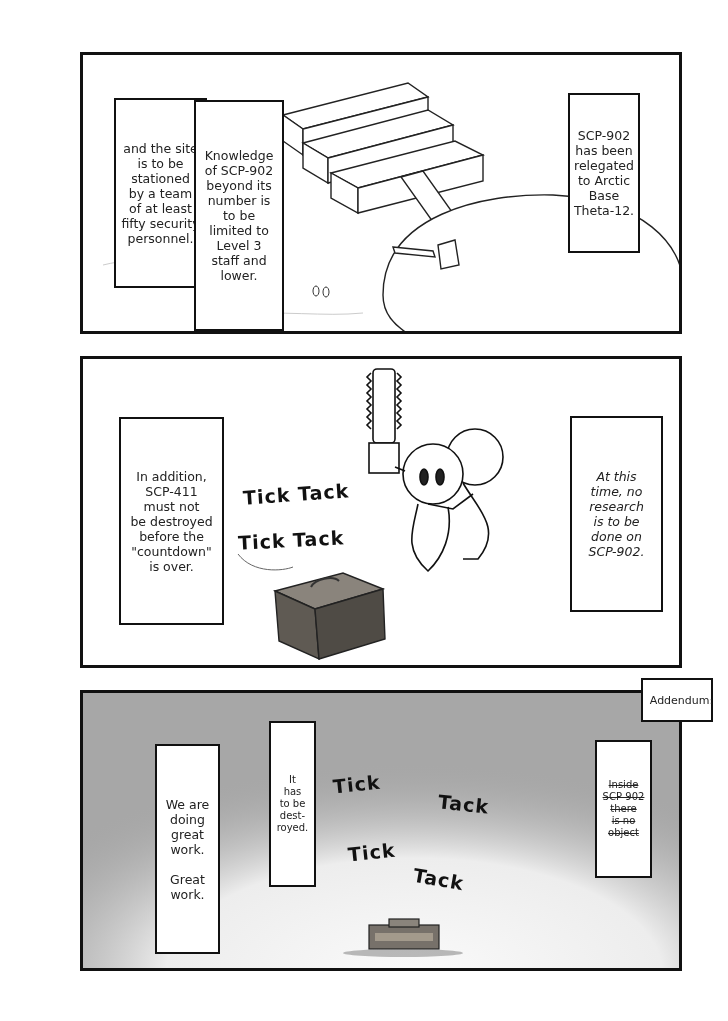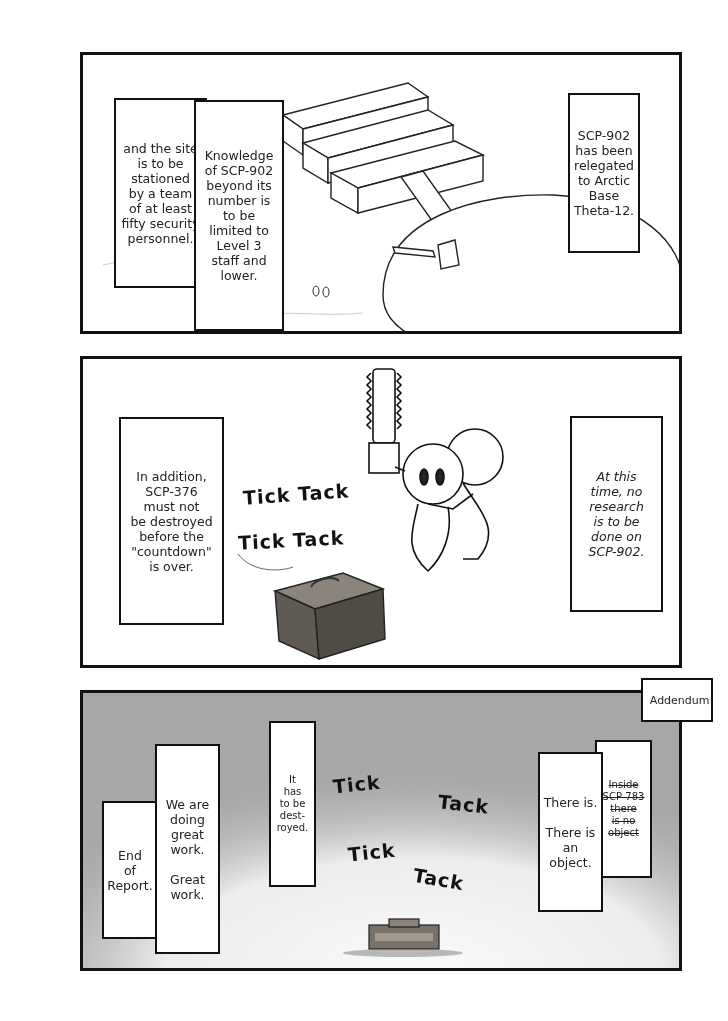--- a/index.html
+++ b/index.html
@@ -97,21 +97,21 @@
       <polygon points="192,232 260,214 300,230 232,250" fill="#8a847c"></polygon>
       <polygon points="192,232 232,250 236,300 196,282" fill="#5f5a53"></polygon>
       <polygon points="232,250 300,230 302,280 236,300" fill="#4f4b45"></polygon>
       <path d="M228,228 C232,220 250,216 256,222" fill="none" stroke="#333" stroke-width="2"></path>
     </g>
     <path d="M155,195 C170,215 200,212 210,208" fill="none" stroke="#666" stroke-width="1"></path>
   </svg>
   <div class="sfx" style="left:160px;top:124px;transform:rotate(-4deg);">Tick Tack</div>
   <div class="sfx" style="left:155px;top:170px;transform:rotate(-3deg);">Tick Tack</div>
   <div class="caption" style="left:36px;top:58px;width:105px;height:208px;">In addition,
-SCP-376
+SCP-411
 must not
 be destroyed
 before the
 "countdown"
 is over.</div>
   <div class="caption" style="left:487px;top:57px;width:93px;height:196px;font-style:italic;">At this
 time, no
 research
 is to be
 done on
@@ -133,40 +133,32 @@
       <rect x="306" y="226" width="30" height="8" fill="#8a847c"></rect>
       <rect x="292" y="240" width="58" height="8" fill="#a39a8c" stroke="none"></rect>
     </g>
     <ellipse cx="320" cy="260" rx="60" ry="4" fill="#777" opacity="0.5"></ellipse>
   </svg>
   <div class="sfx" style="left:250px;top:80px;transform:rotate(-6deg);">Tick</div>
   <div class="sfx" style="left:355px;top:100px;transform:rotate(6deg);">Tack</div>
   <div class="sfx" style="left:265px;top:148px;transform:rotate(-6deg);">Tick</div>
   <div class="sfx" style="left:330px;top:175px;transform:rotate(10deg);">Tack</div>
 
-  <div class="caption" style="left:19px;top:108px;width:56px;height:138px;">End
-of
-Report.</div>
   <div class="caption" style="left:72px;top:51px;width:65px;height:210px;">We are
 doing
 great
 work.
 
 Great
 work.</div>
   <div class="caption small" style="left:186px;top:28px;width:47px;height:166px;">It
 has
 to be
 dest-
 royed.</div>
   <div class="caption small strike" style="left:512px;top:47px;width:57px;height:138px;"><span>Inside
-SCP-783
+SCP-902
 there
 is no
 object</span></div>
-  <div class="caption" style="left:455px;top:59px;width:65px;height:160px;">There is.
-
-There is
-an
-object.</div>
 </div>
 
 <div class="caption" style="left:641px;top:678px;width:72px;height:44px;font-size:11px;padding-left:12px;">Addendum:</div>
 
 </body></html>

